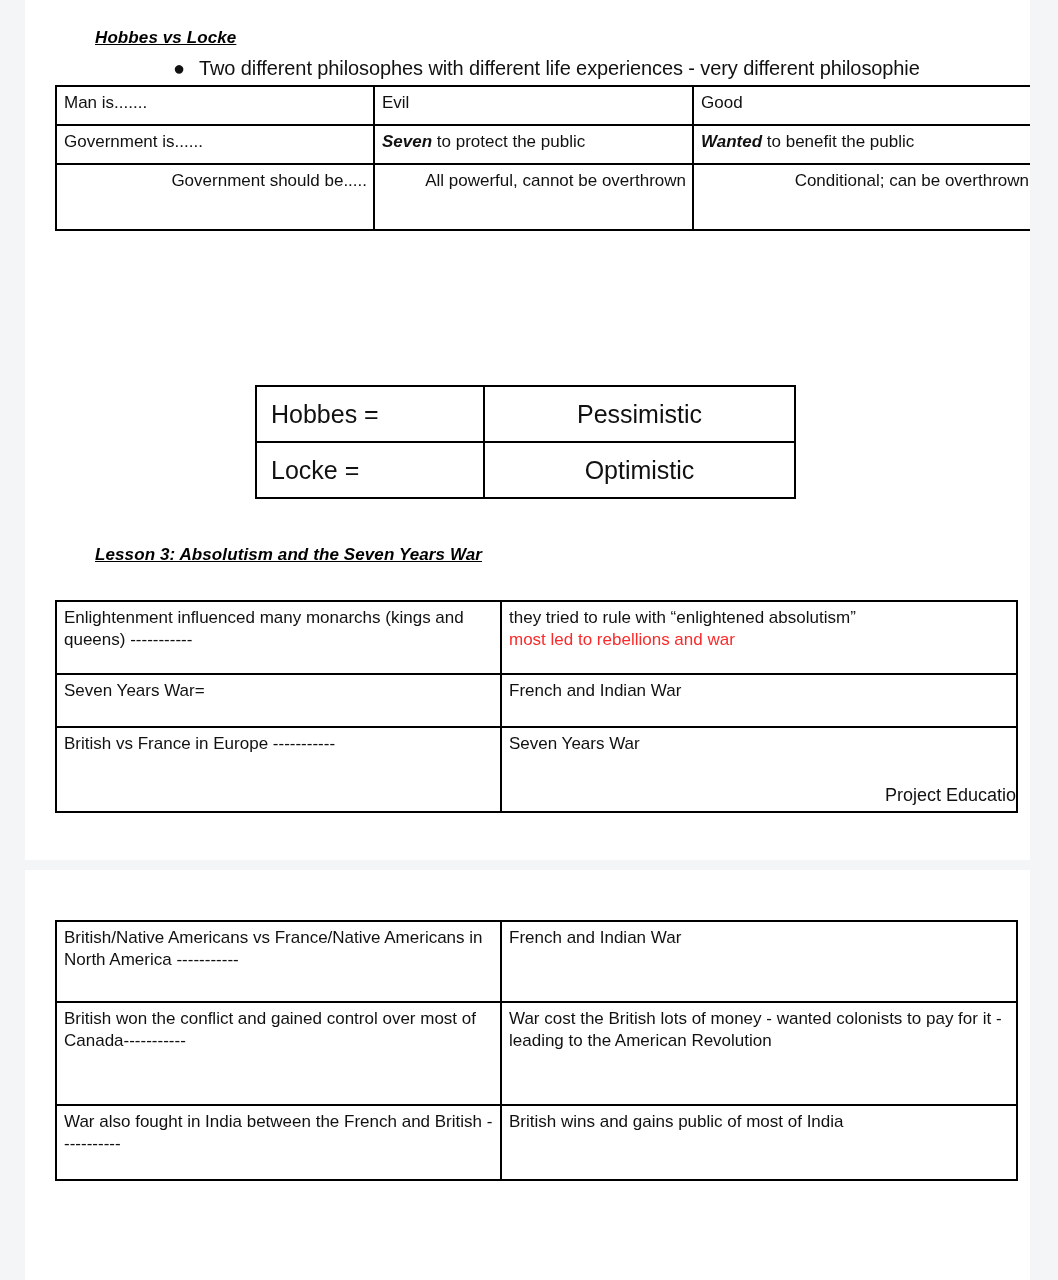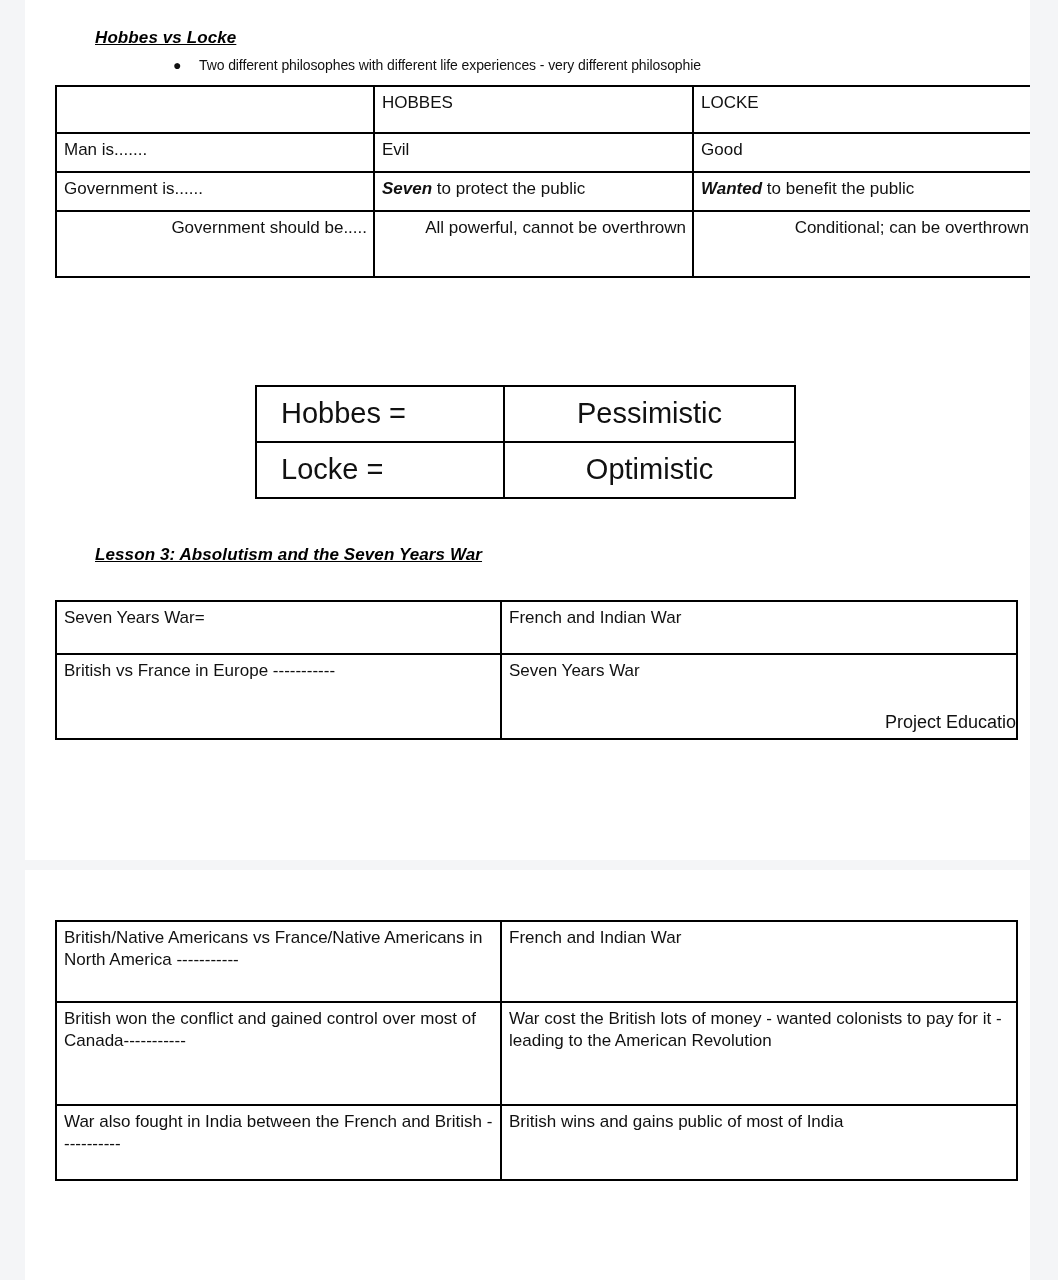--- a/index.html
+++ b/index.html
@@ -46,21 +46,21 @@
     font-style: italic;
     text-decoration: underline;
     color: #000000;
     font-size: 17px;
     white-space: nowrap;
     letter-spacing: 0.1px;
   }
 
   .bullet-line {
     position: absolute;
-    font-size: 14px;
+    font-size: 20px;
     color: #111111;
     white-space: nowrap;
     letter-spacing: -0.1px;
   }
   .bullet-dot {
     display: inline-block;
     width: 26px;
   }
 
   
@@ -93,21 +93,21 @@
   #compare-table .c1 { width: 304px; }
   #compare-table .c2 { width: 328px; }
   #compare-table tr.r0 td { height: 34px; }
   #compare-table tr.r1 td { height: 26px; }
   #compare-table tr.r2 td { height: 26px; }
   #compare-table tr.r3 td { height: 53px; text-align: right; }
   #compare-table tr.r4 td { height: 70px; }
 
   
   #outlook-table { left: 230px; top: 445px; width: 541px; }
-  #outlook-table td { font-size: 29px; height: 46px; vertical-align: middle; padding: 4px 24px; }
+  #outlook-table td { font-size: 25px; height: 46px; vertical-align: middle; padding: 4px 14px; }
   #outlook-table .lbl { width: 198px; }
   #outlook-table .val { text-align: center; }
 
   
   #lesson3-table { left: 30px; top: 660px; width: 935px; }
   #lesson3-table .c0 { width: 430px; }
   #lesson3-table .c1 { width: 501px; }
   #lesson3-table tr.r0 td { height: 60px; }
   #lesson3-table tr.r1 td { height: 40px; }
   #lesson3-table tr.r2 td { height: 72px; }
@@ -140,25 +140,20 @@
     <div class="page-inner">
 
       <div class="heading" style="left:70px; top:88px;">Hobbes vs Locke</div>
 
       <div class="bullet-line" style="left:148px; top:117px;">
         <span class="bullet-dot">●</span><span>Two different philosophes with different life experiences - very different philosophie</span>
       </div>
 
       <table class="tbl" id="compare-table">
         <tbody>
-            <tr class="r0">
-          <td class="c0"></td>
-          <td class="c1">HOBBES</td>
-          <td class="c2">LOCKE</td>
-        </tr>
         <tr class="r1">
           <td class="c0">Man is.......</td>
           <td class="c1 red">Evil</td>
           <td class="c2">Good</td>
         </tr>
         <tr class="r2">
           <td class="c0">Government is......</td>
           <td class="c1"><span class="bi">Seven</span><span> to protect the public</span></td>
           <td class="c2 red"><span class="bi">Wanted</span><span> to benefit the public</span></td>
         </tr>
@@ -180,20 +175,27 @@
           <td class="lbl">Locke =</td>
           <td class="val red">Optimistic</td>
         </tr>
       </tbody>
         </table>
 
       <div class="heading" style="left:70px; top:605px;">Lesson 3: Absolutism and the Seven Years War</div>
 
       <table class="tbl" id="lesson3-table">
         <tbody>
+            <tr class="r0">
+          <td class="c0 wrapcell">Enlightenment influenced many monarchs (kings and queens) -----------</td>
+          <td class="c1">
+            <span class="cellline">they tried to rule with “enlightened absolutism”</span>
+            <span class="cellline red">most led to rebellions and war</span>
+          </td>
+        </tr>
         <tr class="r1">
           <td class="c0 red">Seven Years War=</td>
           <td class="c1 red">French and Indian War</td>
         </tr>
         <tr class="r2">
           <td class="c0">British vs France in Europe -----------</td>
           <td class="c1" style="position:relative;">
             <span class="cellline">Seven Years War</span>
             <span class="footer-note">Project Education</span>
           </td>

